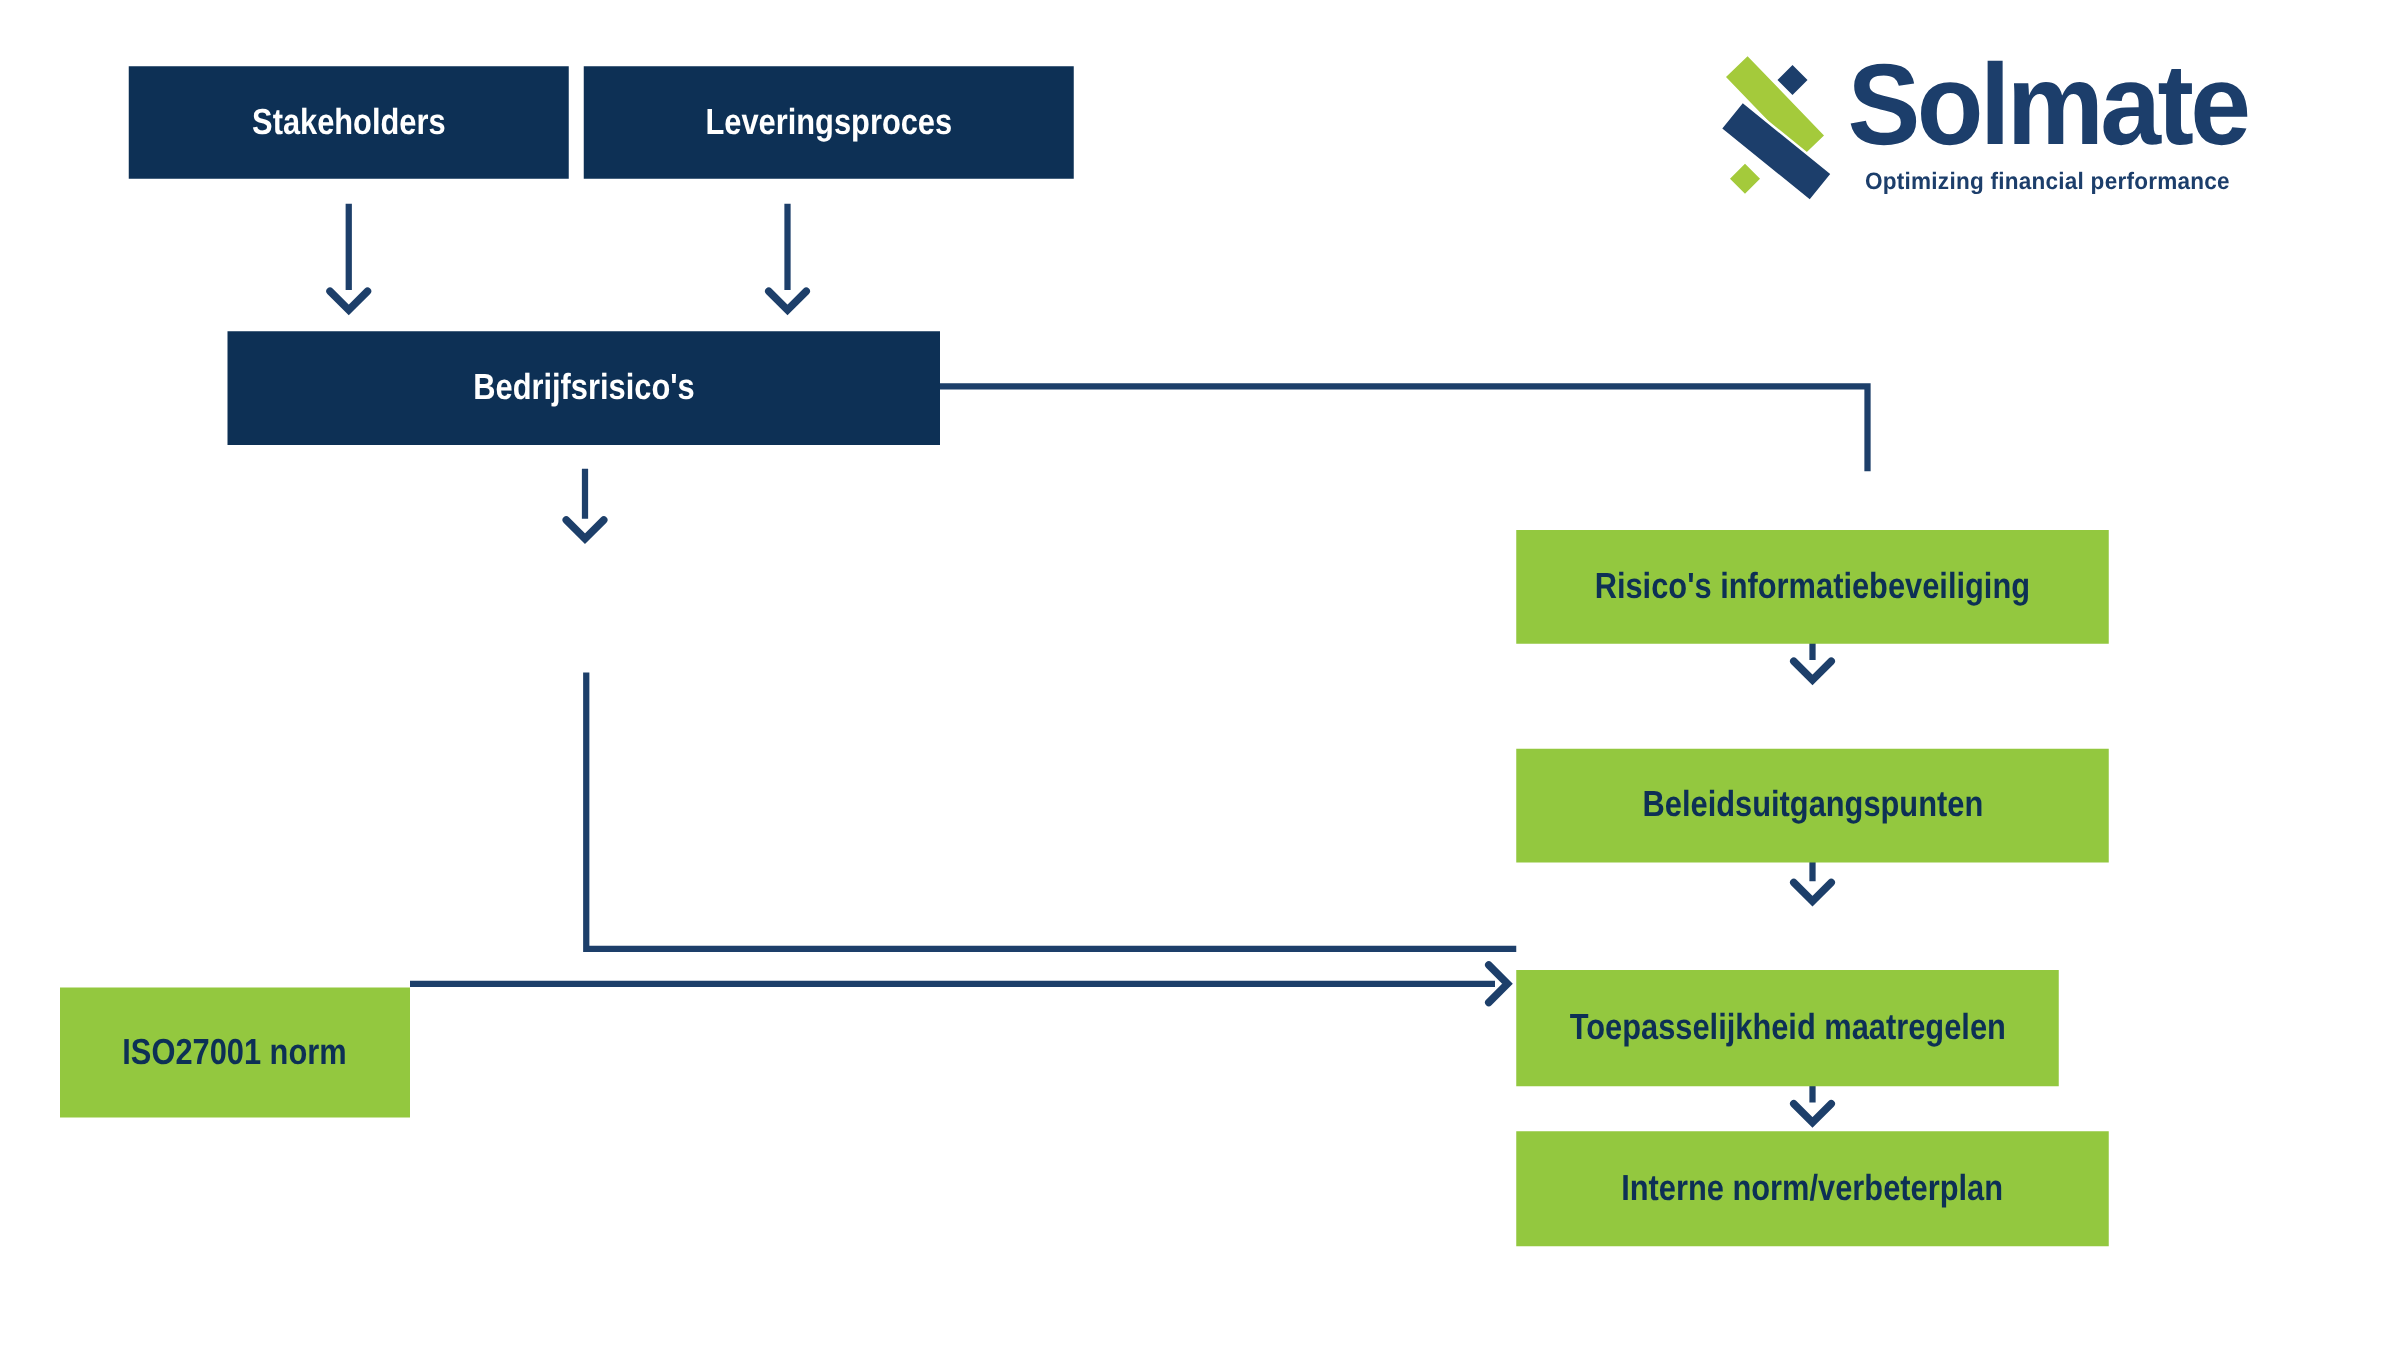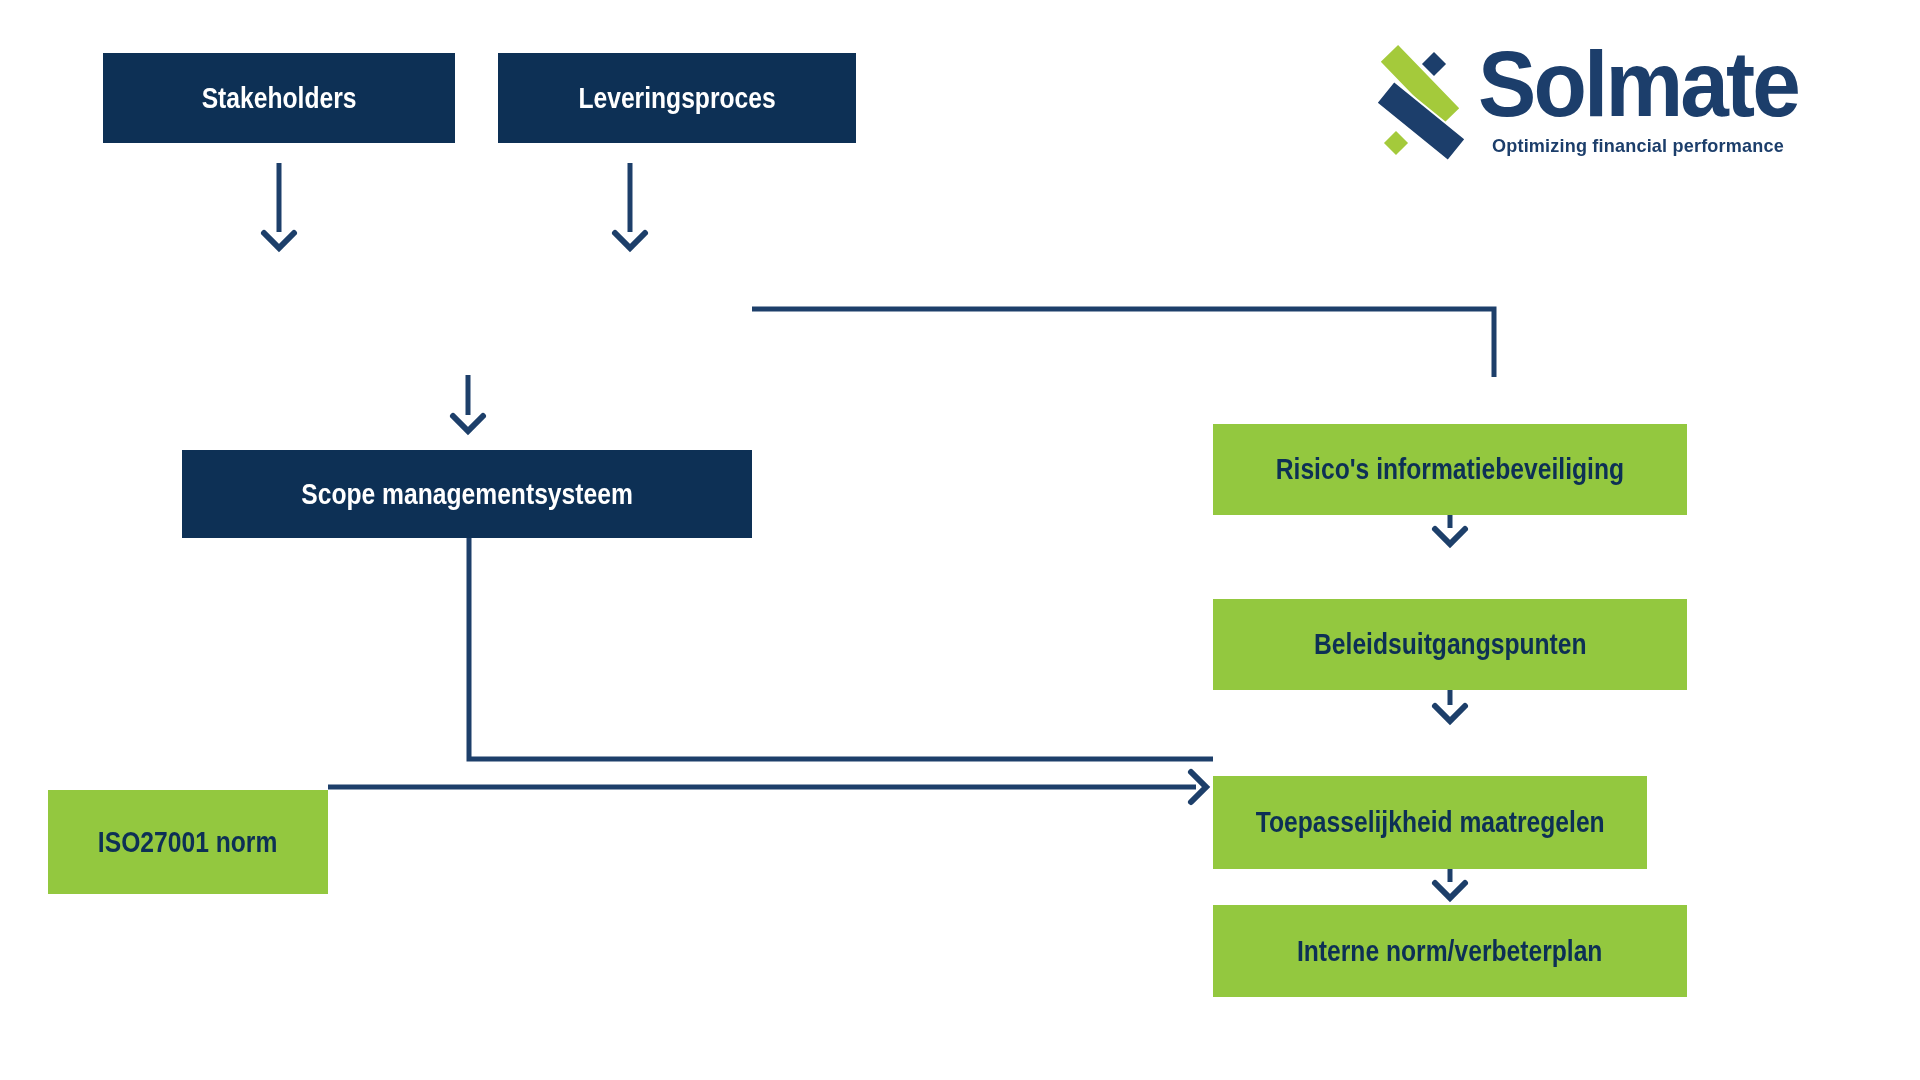--- a/index.html
+++ b/index.html
@@ -60,28 +60,28 @@
     <path class="chevron" d="M1435 706 L1450 721 L1465 706"></path>
 
     <path class="connector" d="M1450 830 V882"></path>
     <path class="chevron" d="M1435 883 L1450 898 L1465 883"></path>
   </svg>
 
   <div class="box navy" style="left:103px;top:53px;width:352px;height:90px">
     <span class="lbl">Stakeholders</span>
   </div>
 
-  <div class="box navy" style="left:498px;top:53px;width:358px;height:90px">
+  <div class="box navy" style="left:467px;top:53px;width:392px;height:90px">
     <span class="lbl">Leveringsproces</span>
   </div>
 
+  <div class="box navy" style="left:182px;top:265px;width:570px;height:91px">
+    <span class="lbl">Bedrijfsrisico's</span>
+  </div>
 
-  <div class="box navy" style="left:182px;top:450px;width:570px;height:88px">
-    <span class="lbl">Scope managementsysteem</span>
-  </div>
 
   <div class="box green" style="left:48px;top:743px;width:280px;height:104px">
     <span class="lbl">ISO27001 norm</span>
   </div>
 
   <div class="box green" style="left:1213px;top:377px;width:474px;height:91px">
     <span class="lbl">Risico's informatiebeveiliging</span>
   </div>
 
   <div class="box green" style="left:1213px;top:552px;width:474px;height:91px">

